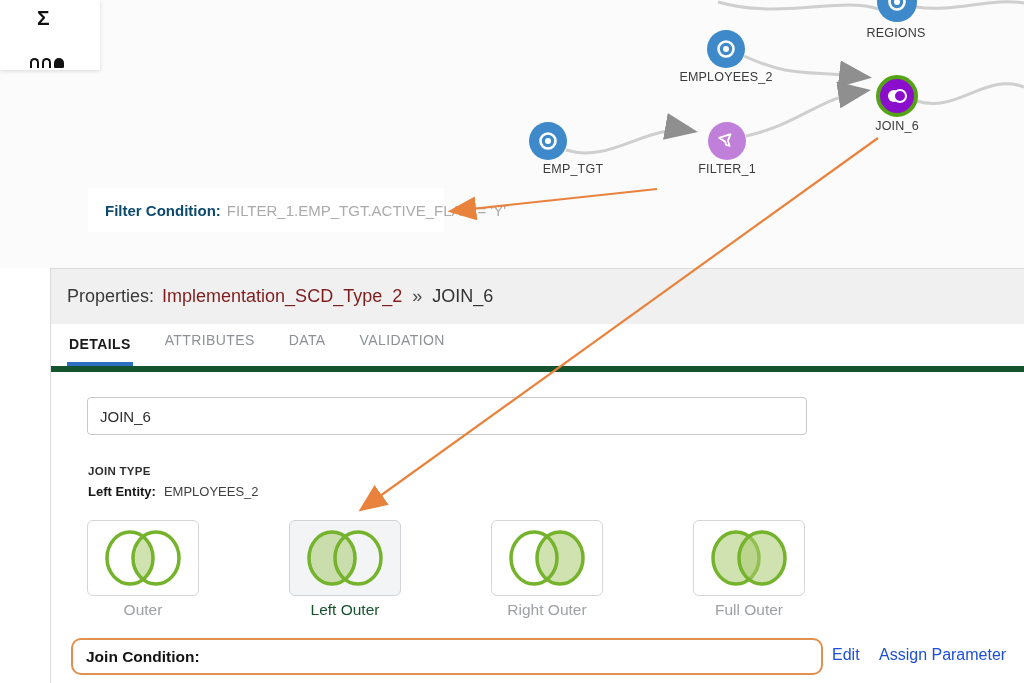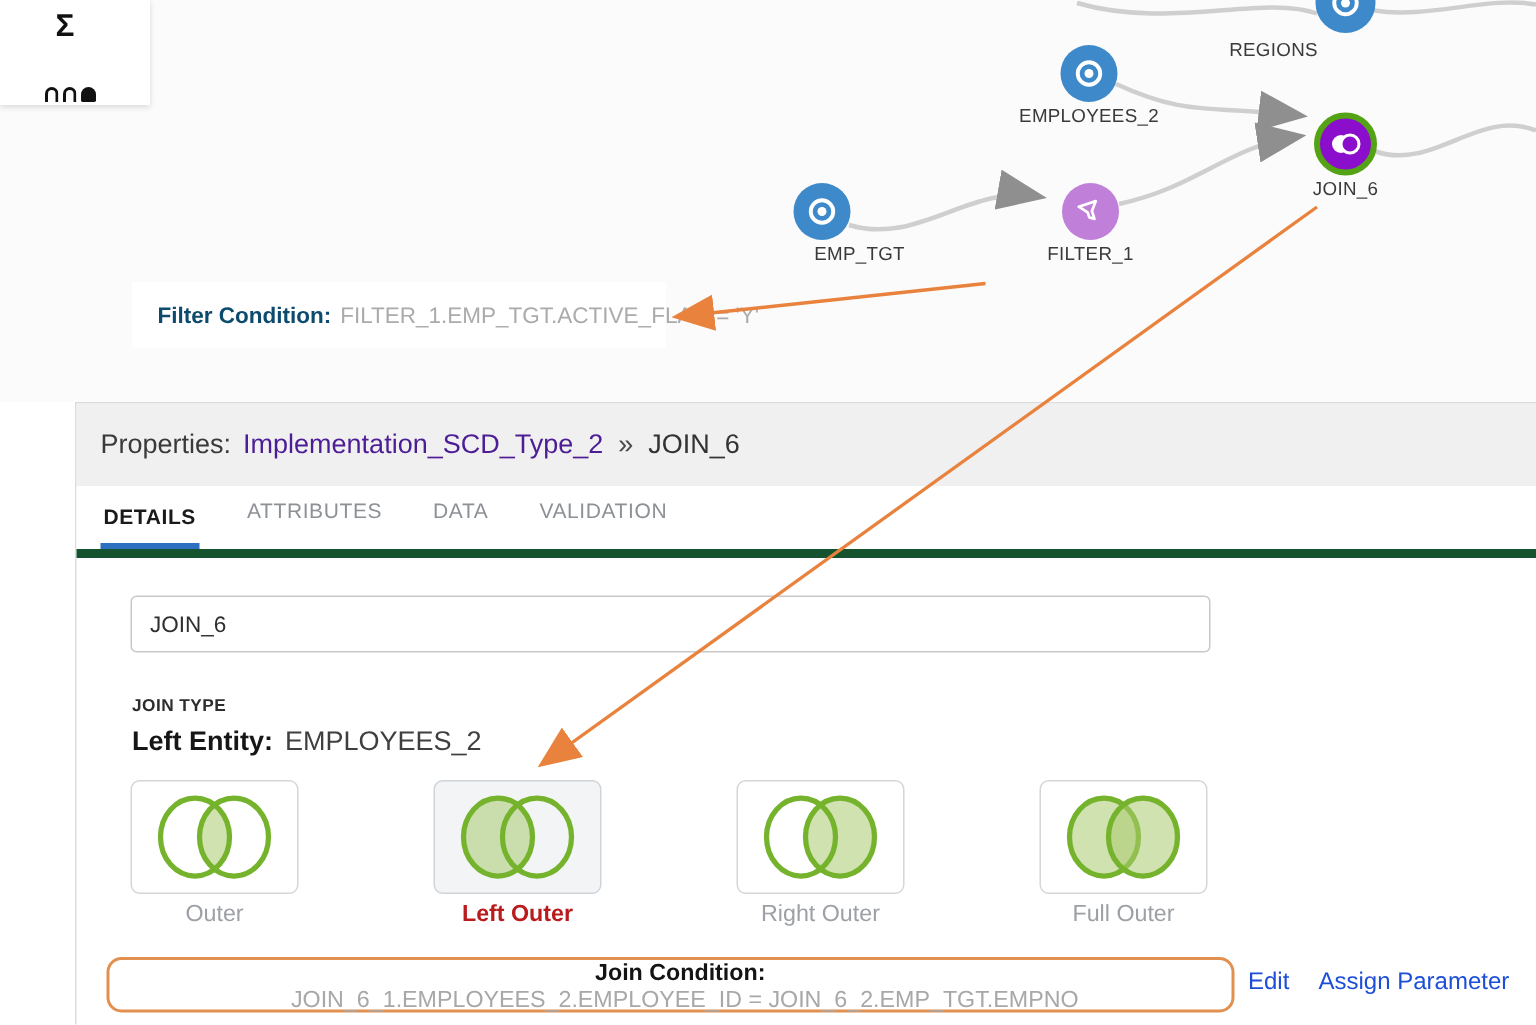--- a/index.html
+++ b/index.html
@@ -34,51 +34,51 @@
   .filter-annot .val { color:#ababab; margin-left:6px; }
 
   .annot-layer { position:absolute; left:0; top:0; width:1024px; height:683px;
     z-index:50; pointer-events:none; }
 
   
   .panel { position:absolute; left:24px; top:268px; width:1000px; height:512px;
     background:#fff; border-top:1px solid #dcdcdc; border-left:1px solid #dcdcdc; z-index:4;margin-left:26px; }
   .panel-header { height:55px; background:#f0f0f1; display:flex; align-items:center;
     padding-left:16px; font-size:18px; color:#3a3a3a; }
-  .panel-header .crumb-link { color:#4c1d95; margin-left:8px; }
+  .panel-header .crumb-link { color:#7f1d1d; margin-left:8px; }
   .panel-header .crumb-sep { margin:0 10px; color:#4a4a4a; }
   .panel-header .crumb-cur { color:#333; }
 
   .tabbar { height:48px; background:#fff; border-bottom:6px solid #14532d;
     display:flex; align-items:flex-end; padding-left:16px; }
   .tab { font-size:14px; letter-spacing:.4px; color:#8d9196; padding:0 2px 14px 2px;
     margin-right:30px; border-bottom:4px solid transparent; cursor:pointer; }
   .tab.active { color:#1a1a1a; font-weight:700; border-bottom-color:#2d6fc1; padding-bottom:10px; }
 
   .name-input { position:absolute; left:36px; top:128px; width:720px; height:38px;
     border:1px solid #c8c8c8; border-radius:4px; font-size:15px; color:#2f2f2f;
     padding-left:12px; background:#fff; font-family:"Liberation Sans", sans-serif; }
 
   .join-type-lbl { position:absolute; left:37px; top:196px; font-size:11.5px;
     font-weight:700; color:#2d2d2d; letter-spacing:.3px; }
-  .entity-row { position:absolute; left:37px; top:215px; font-size:18px; white-space:nowrap; }
+  .entity-row { position:absolute; left:37px; top:215px; font-size:13px; white-space:nowrap; }
   .entity-row b { color:#161616; }
   .entity-row .val { color:#3f3f3f; margin-left:8px; }
   .entity-right { position:absolute; left:411px; top:0; }
 
   .venn-card { position:absolute; top:251px; width:112px; height:76px; background:#fff;
     border:1px solid #d6d6d6; border-radius:6px; cursor:pointer; }
   .venn-card.selected { background:#f2f4f6; border-color:#d0d3d8; }
   .venn-label { position:absolute; top:332px; font-size:15.5px; color:#9da1a5;
     text-align:center; width:112px; }
-  .venn-label.selected { color:#b91c1c;font-weight:bold; }
+  .venn-label.selected { color:#14532d; }
 
   .jc-box { position:absolute; left:20px; top:369px; width:752px; height:37px;
     border:2px solid #e29050; border-radius:10px; display:flex; align-items:center;
-    padding-left:13px; font-size:15.5px; white-space:nowrap; background:#fff;flex-direction:column; }
+    padding-left:13px; font-size:15.5px; white-space:nowrap; background:#fff; }
   .jc-box .lbl { font-weight:700; color:#141414; }
   .jc-box .val { color:#a8a8a8; margin-left:6px; }
   .panel-link { position:absolute; top:377px; font-size:16px; color:#1d4ed8;
     cursor:pointer; white-space:nowrap; }
 </style>
 </head>
 <body>
 
 <div class="page">
 
@@ -106,21 +106,21 @@
         <div class="blob"></div>
       </div>
     </div>
 
     <div class="node blue" style="left:877px; top:-18px; width:40px; height:40px;">
       <svg class="nodeicon" width="22" height="22" viewBox="0 0 22 22">
         <circle cx="11" cy="11" r="7.5" fill="none" stroke="#fff" stroke-width="2.6"></circle>
         <circle cx="11" cy="11" r="3" fill="#fff"></circle>
       </svg>
     </div>
-    <div class="node-label" style="left:849px; top:26px;">REGIONS</div>
+    <div class="node-label" style="left:896px; top:26px;">REGIONS</div>
 
     <div class="node blue" style="left:707px; top:30px; width:38px; height:38px;">
       <svg class="nodeicon" width="22" height="22" viewBox="0 0 22 22">
         <circle cx="11" cy="11" r="7.5" fill="none" stroke="#fff" stroke-width="2.6"></circle>
         <circle cx="11" cy="11" r="3" fill="#fff"></circle>
       </svg>
     </div>
     <div class="node-label" style="left:726px; top:70px;">EMPLOYEES_2</div>
 
     <div class="node blue" style="left:529px; top:122px; width:38px; height:38px;">
@@ -209,21 +209,20 @@
       </svg>
     </div>
 
     <div class="venn-label" style="left:36px;">Outer</div>
     <div class="venn-label selected" style="left:238px;">Left Outer</div>
     <div class="venn-label" style="left:440px;">Right Outer</div>
     <div class="venn-label" style="left:642px;">Full Outer</div>
 
     <div class="jc-box">
       <span class="lbl">Join Condition:</span>
-      <span class="val">JOIN_6_1.EMPLOYEES_2.EMPLOYEE_ID = JOIN_6_2.EMP_TGT.EMPNO</span>
     </div>
     <span class="panel-link" style="left:781px;">Edit</span>
     <span class="panel-link" style="left:828px;">Assign Parameter</span>
   </div>
 
   <svg class="annot-layer" viewBox="0 0 1024 683">
     <defs>
       <marker id="oarrow" orient="auto" markerWidth="13" markerHeight="11" refX="11" refY="5.5">
         <path d="M0,0 L13,5.5 L0,11 Z" fill="#e8823c"></path>
       </marker>

